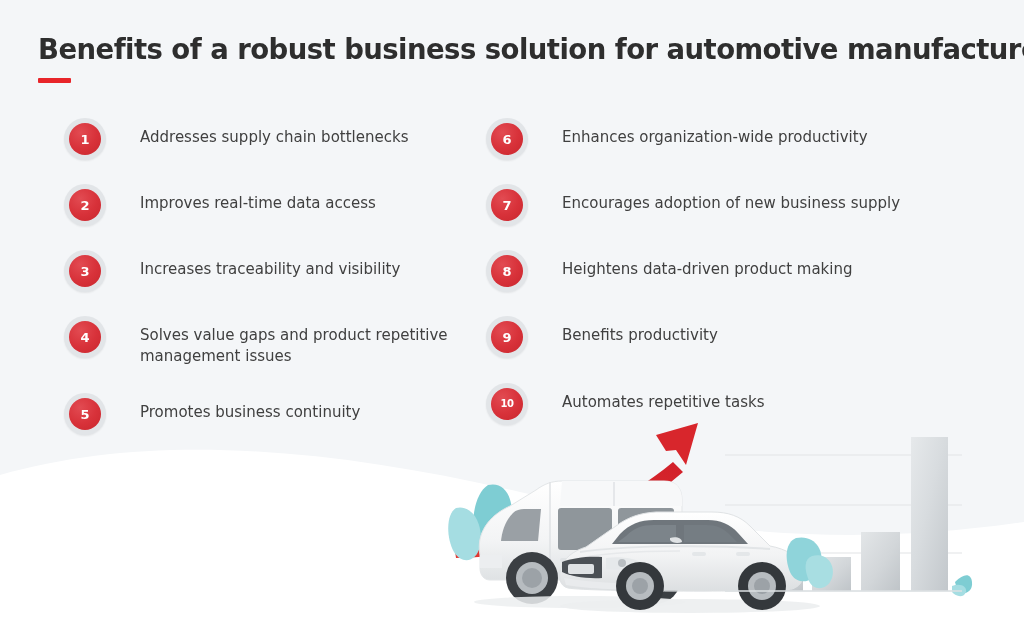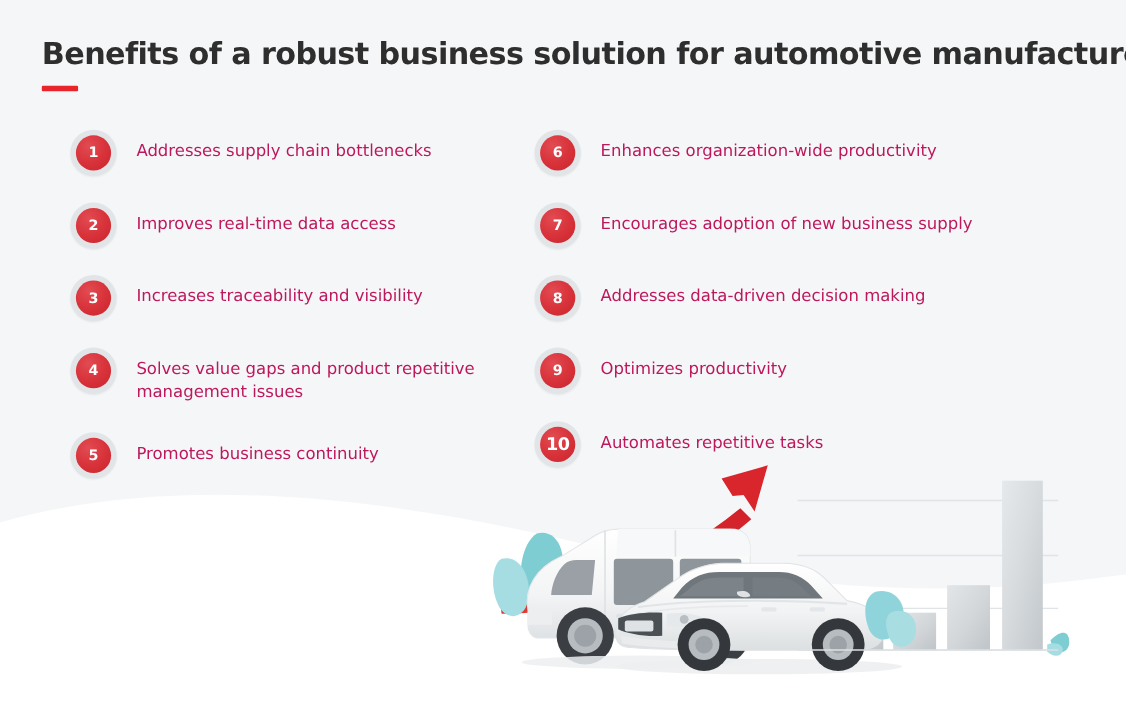--- a/index.html
+++ b/index.html
@@ -87,27 +87,27 @@
     color: #ffffff;
     font-family: "DejaVu Sans", sans-serif;
     font-size: 13px;
     font-weight: 700;
     display: flex;
     align-items: center;
     justify-content: center;
     line-height: 1;
     letter-spacing: -0.2px;
   }
-  .badge-inner.two-digit { font-size: 16px; letter-spacing: -0.4px; }
+  .badge-inner.two-digit { font-size: 10px; letter-spacing: -0.4px; }
 
   .benefit-text {
-    margin-left: 18px;
+    margin-left: 34px;
     font-family: "DejaVu Sans", sans-serif;
     font-size: 15px;
-    color: #be185d;
+    color: #404040;
     line-height: 1.42;
     padding-top: 9px;
     max-width: 330px;
   }
   #col-right .benefit-text { max-width: 420px; }
 
   
   #illustration {
     position: absolute;
     left: 440px;
@@ -184,28 +184,28 @@
       <div class="badge">
         <div class="badge-inner">7</div>
       </div>
       <div class="benefit-text">Encourages adoption of new business supply</div>
     </div>
 
     <div class="benefit-item" style="top:132px">
       <div class="badge">
         <div class="badge-inner">8</div>
       </div>
-      <div class="benefit-text">Addresses data-driven decision making</div>
+      <div class="benefit-text">Heightens data-driven product making</div>
     </div>
 
     <div class="benefit-item" style="top:198px">
       <div class="badge">
         <div class="badge-inner">9</div>
       </div>
-      <div class="benefit-text">Optimizes productivity</div>
+      <div class="benefit-text">Benefits productivity</div>
     </div>
 
     <div class="benefit-item" style="top:265px">
       <div class="badge">
         <div class="badge-inner two-digit">10</div>
       </div>
       <div class="benefit-text">Automates repetitive tasks</div>
     </div>
 
   </div>

